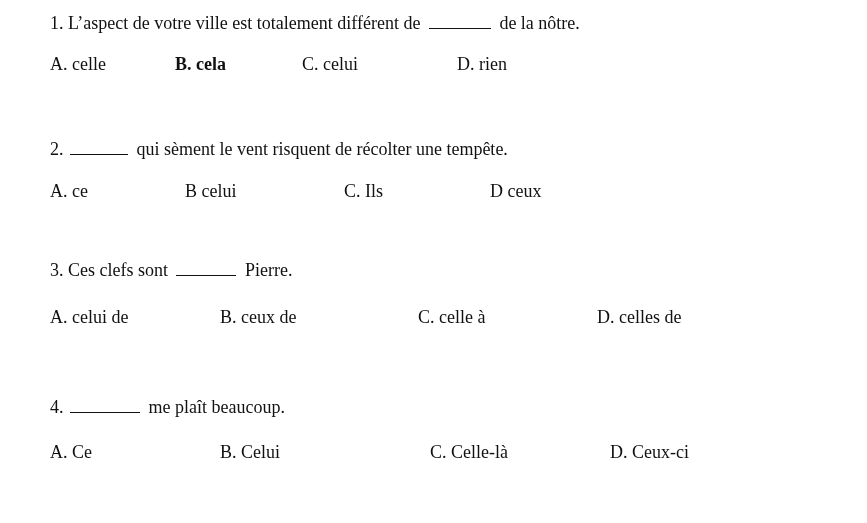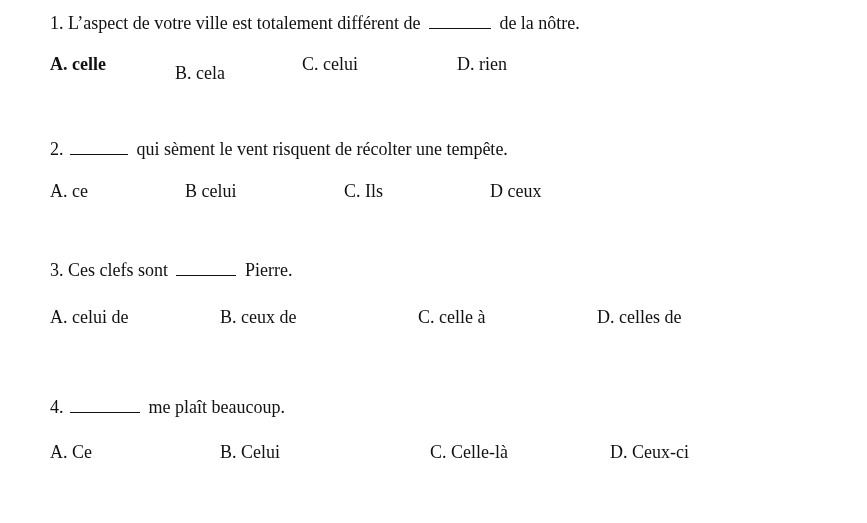--- a/index.html
+++ b/index.html
@@ -13,22 +13,22 @@
 </style>
 </head>
 <body>
 
 <div class="line" style="left:50px; top:12px;">
   <span>1.</span>
   <span>L’aspect de votre ville est totalement différent de</span>
   <span class="blank" style="width:62px; margin:0 4px;"></span>
   <span>de la nôtre.</span>
 </div>
-<div class="opt" style="left:50px; top:53px;font-weight:bold;">A. celle</div>
-<div class="opt" style="left:175px; top:62px;">B. cela</div>
+<div class="opt" style="left:50px; top:53px;">A. celle</div>
+<div class="opt" style="left:175px; top:53px;font-weight:bold;">B. cela</div>
 <div class="opt" style="left:302px; top:53px;">C. celui</div>
 <div class="opt" style="left:457px; top:53px;">D. rien</div>
 
 <div class="line" style="left:50px; top:138px;">
   <span>2.</span>
   <span class="blank" style="width:58px; margin:0 4px 0 2px;"></span>
   <span>qui sèment le vent risquent de récolter une tempête.</span>
 </div>
 <div class="opt" style="left:50px; top:180px;">A. ce</div>
 <div class="opt" style="left:185px; top:180px;">B celui</div>

